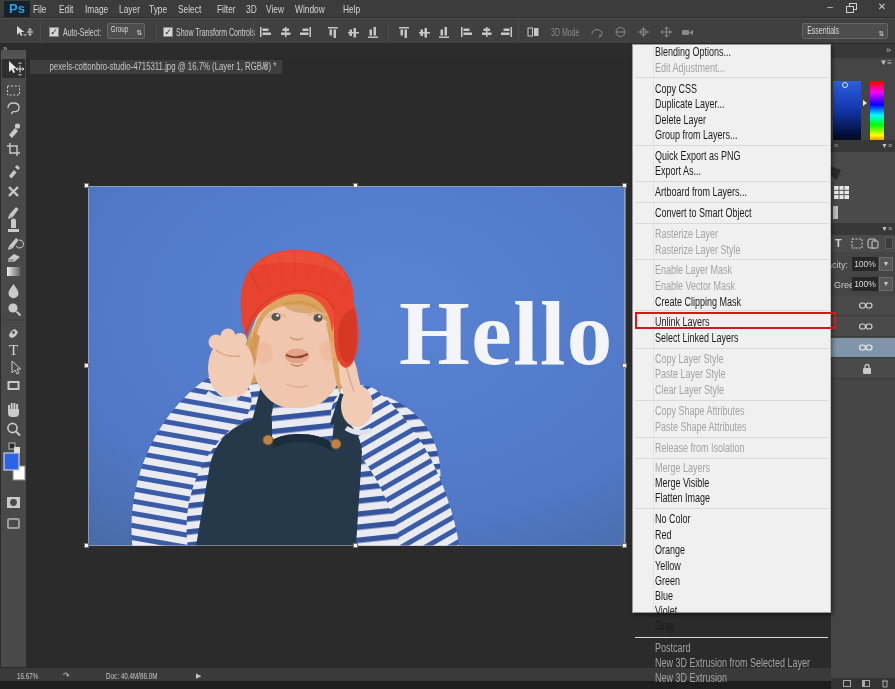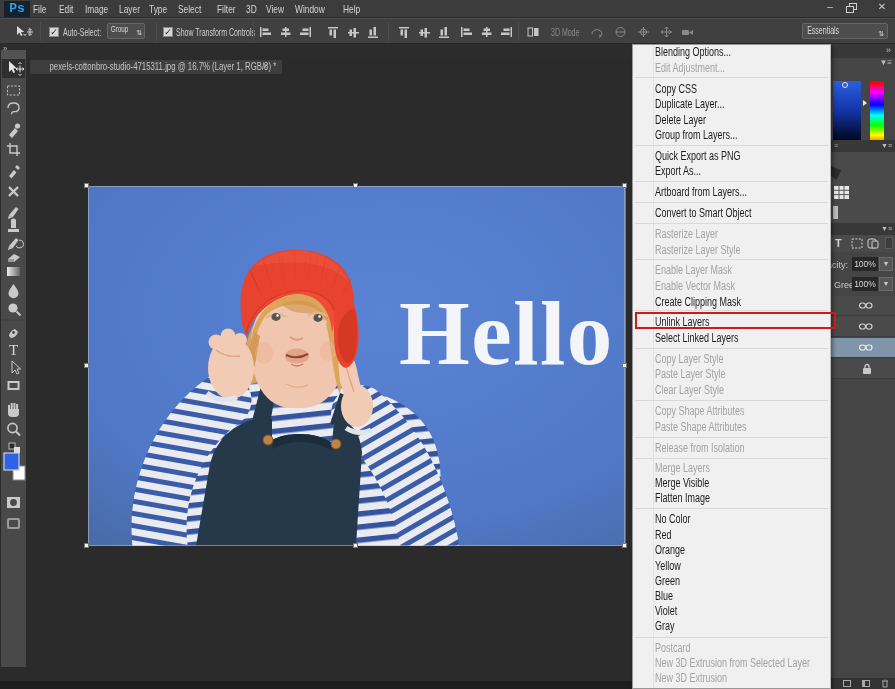--- a/index.html
+++ b/index.html
@@ -4,21 +4,21 @@
 <style>
 * { margin:0; padding:0; box-sizing:border-box; }
 html,body { width:895px; height:689px; overflow:hidden; background:#2b2b2b;
   font-family:"Liberation Sans", sans-serif; }
 #app { position:relative; width:895px; height:689px; }
 .abs { position:absolute; }
 
 
 #menubar { left:0; top:0; width:895px; height:18px; background:#3c3c3c; border-bottom:1px solid #2c2c2c; color:#d4d4d4; font-size:11px; }
 #menubar .mi { position:absolute; top:3px; display:inline-block; transform:scaleX(0.76); transform-origin:0 50%; font-size:11px; }
-#pslogo { position:absolute; left:4px; top:1px; width:26px; height:16px; background:#16212b; color:#2f9fe8; font-weight:bold; font-size:13px; text-align:center; line-height:16px;font-family:Liberation Mono, monospace; }
+#pslogo { position:absolute; left:4px; top:1px; width:26px; height:16px; background:#16212b; color:#2f9fe8; font-weight:bold; font-size:13px; text-align:center; line-height:16px; }
 #winbtns span { position:absolute; top:0px; width:24px; height:14px; color:#cfcfcf; text-align:center; font-size:10px; line-height:14px; }
 
 #optionsbar { left:0; top:18px; width:895px; height:26px; background:#404040; border-top:1px solid #4e4e4e; border-bottom:1px solid #2a2a2a; color:#cfcfcf; font-size:10px; }
 .lbl { display:inline-block; transform:scaleX(0.70); transform-origin:0 50%; white-space:nowrap; }
 .obi { position:absolute; }
 .sep { position:absolute; top:3px; width:1px; height:19px; background:#333;  border-right:1px solid #4c4c4c;}
 .chk { position:absolute; top:8px; width:10px; height:10px; background:#d7d7d7; border:1px solid #888; font-size:9px; line-height:9px; text-align:center; color:#222; }
 .drop { position:absolute; background:#4d4d4d; border:1px solid #666; border-radius:2px; color:#d8d8d8; font-size:10px; }
 
 #tabbar { left:0; top:44px; width:895px; height:14px; background:#2c2c2c; }
@@ -30,21 +30,21 @@
 #toolchev { position:absolute; left:3px; top:44px; color:#bbb; font-size:8px; }
 
 
 #statusbar { left:0; top:667px; width:895px; height:14px; background:#3a3a3a; border-top:1px solid #2b2b2b; color:#c2c2c2; font-size:9px; }
 #bottomstrip { left:0; top:681px; width:895px; height:8px; background:#1e1e1e; }
 
 
 #rightpanels { left:831px; top:44px; width:64px; height:645px; background:#454545; }
 
 
-#ctxmenu { left:632px; top:44px; width:199px; height:645px; background:#f0f0f0; border:1px solid #979797; border-right:1px solid #bbb; box-shadow:2px 2px 4px rgba(0,0,0,.4); }
+#ctxmenu { left:632px; top:44px; width:199px; height:569px; background:#f0f0f0; border:1px solid #979797; border-right:1px solid #bbb; box-shadow:2px 2px 4px rgba(0,0,0,.4); }
 #ctxmenu .item { position:absolute; left:22px; font-size:12.5px; color:#1b1b1b; white-space:nowrap; display:inline-block; transform:scaleX(0.72); transform-origin:0 50%; }
 #ctxmenu .dis { color:#a3a3a3; }
 #ctxmenu .msep { position:absolute; left:2px; width:193px; height:1px; background:#d9d9d9; }
 #redbox { position:absolute; left:2px; top:267px; width:201px; height:17px; border:2px solid #d11a18; }
 </style>
 </head>
 <body>
 <div id="app">
 
   <div id="menubar" class="abs">
@@ -366,20 +366,26 @@
 
   <div class="abs" style="left:84px;top:183px;width:5px;height:5px;background:#f5f5f5;border:1px solid #777"></div>
   <div class="abs" style="left:353px;top:183px;width:5px;height:5px;background:#f5f5f5;border:1px solid #777"></div>
   <div class="abs" style="left:622px;top:183px;width:5px;height:5px;background:#f5f5f5;border:1px solid #777"></div>
   <div class="abs" style="left:84px;top:363px;width:5px;height:5px;background:#f5f5f5;border:1px solid #777"></div>
   <div class="abs" style="left:622px;top:363px;width:5px;height:5px;background:#f5f5f5;border:1px solid #777"></div>
   <div class="abs" style="left:84px;top:543px;width:5px;height:5px;background:#f5f5f5;border:1px solid #777"></div>
   <div class="abs" style="left:353px;top:543px;width:5px;height:5px;background:#f5f5f5;border:1px solid #777"></div>
   <div class="abs" style="left:622px;top:543px;width:5px;height:5px;background:#f5f5f5;border:1px solid #777"></div>
 
+  <div id="statusbar" class="abs">
+    <span class="lbl" style="position:absolute;left:17px;top:3px;font-size:9px">16.67%</span>
+    <span style="position:absolute;left:63px;top:3px;font-size:8px">↷</span>
+    <span class="lbl" style="position:absolute;left:106px;top:3px;font-size:9px">Doc: 40.4M/86.0M</span>
+    <span style="position:absolute;left:196px;top:4px;font-size:7px">▶</span>
+  </div>
   <div id="bottomstrip" class="abs"></div>
 
   <div id="rightpanels" class="abs">
 
     <div class="abs" style="left:0;top:0;width:64px;height:14px;background:#383838">
       <span style="position:absolute;right:4px;top:1px;color:#bfbfbf;font-size:9px">»</span>
     </div>
 
     <div class="abs" style="left:0;top:14px;width:64px;height:82px;background:#454545">
       <span style="position:absolute;right:3px;top:0px;color:#bfbfbf;font-size:8px">▼≡</span>

